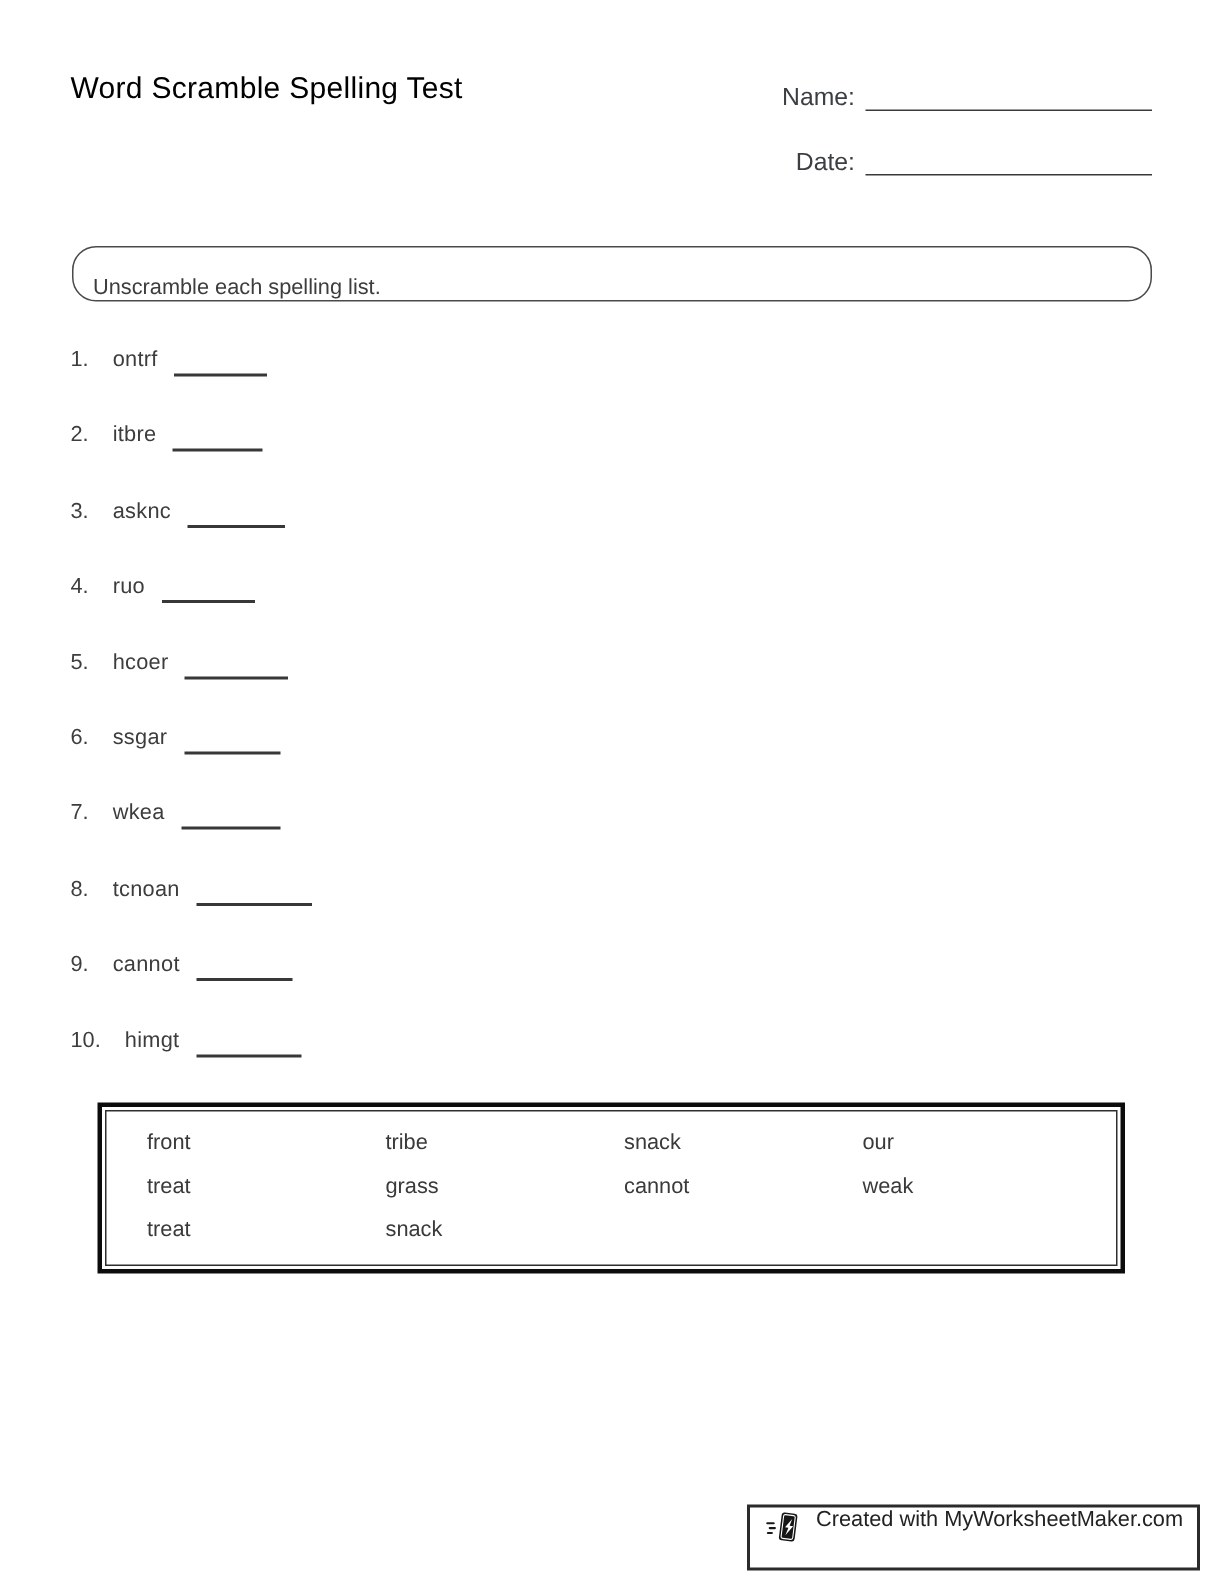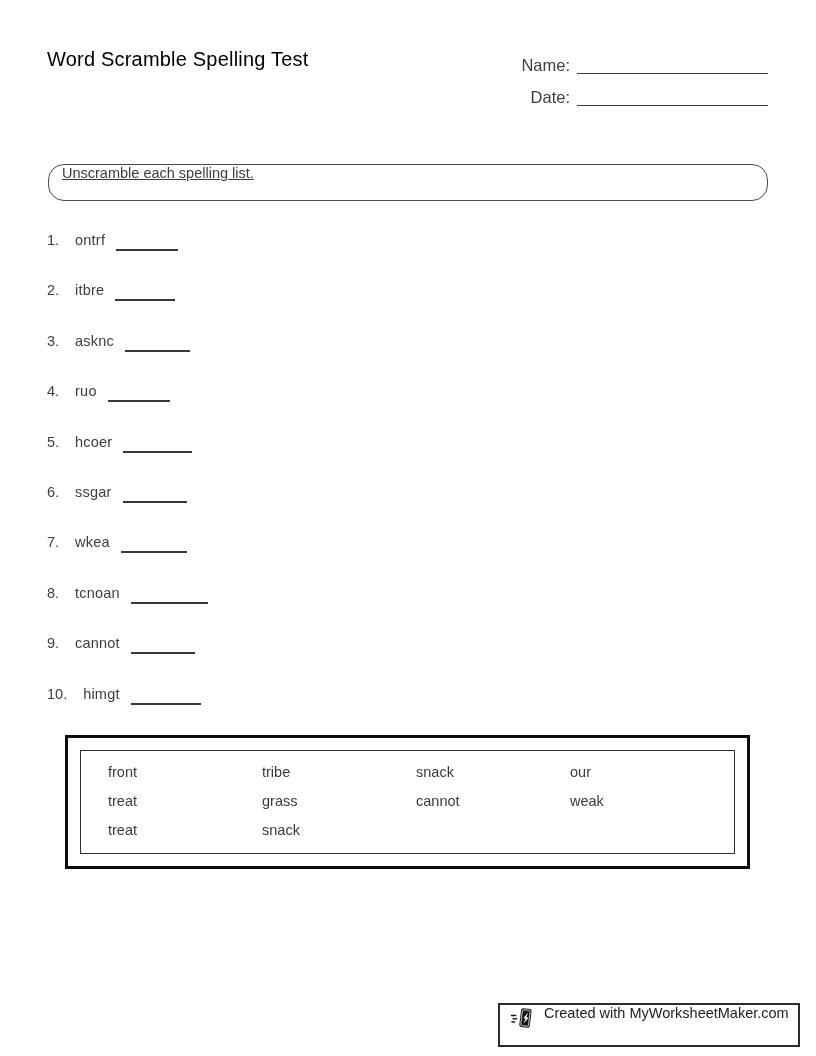--- a/index.html
+++ b/index.html
@@ -29,21 +29,21 @@
     color: #000000;
     letter-spacing: 0.2px;
     white-space: nowrap;
   }
   .name-date {
     position: absolute;
     top: 50px;
     right: 48px;
     display: flex;
     flex-direction: column;
-    gap: 6px;
+    gap: 17px;
   }
   .nd-row {
     display: flex;
     align-items: flex-end;
     justify-content: flex-end;
     height: 26px;
   }
   .nd-label {
     font-size: 16.5px;
     color: #3b3e42;
@@ -60,24 +60,23 @@
   
   .instructions-box {
     position: absolute;
     left: 48px;
     top: 164px;
     width: 720px;
     height: 37px;
     border: 1.6px solid #4a4a4a;
     border-radius: 16px;
     display: flex;
-    align-items: flex-start;
+    align-items: flex-end;
     padding-left: 13px;
     background: #ffffff;
-    text-decoration: underline;
   }
   .instructions-text {
     font-size: 14.5px;
     color: #3d3d3d;
   }
 
   
   .scramble-list {
     position: absolute;
     left: 47px;
@@ -105,21 +104,21 @@
     transform: translateY(3px);
   }
 
   
   .word-bank-outer {
     position: absolute;
     left: 65px;
     top: 735px;
     width: 685px;
     border: 3px solid #0c0c0c;
-    padding: 12px;
+    padding: 2px;
     background: #ffffff;
   }
   .word-bank-inner {
     border: 1px solid #2e2e2e;
     padding: 10px 10px 12px 27px;
     display: grid;
     grid-template-columns: repeat(4, 1fr);
     row-gap: 7px;
   }
   .bank-word {

